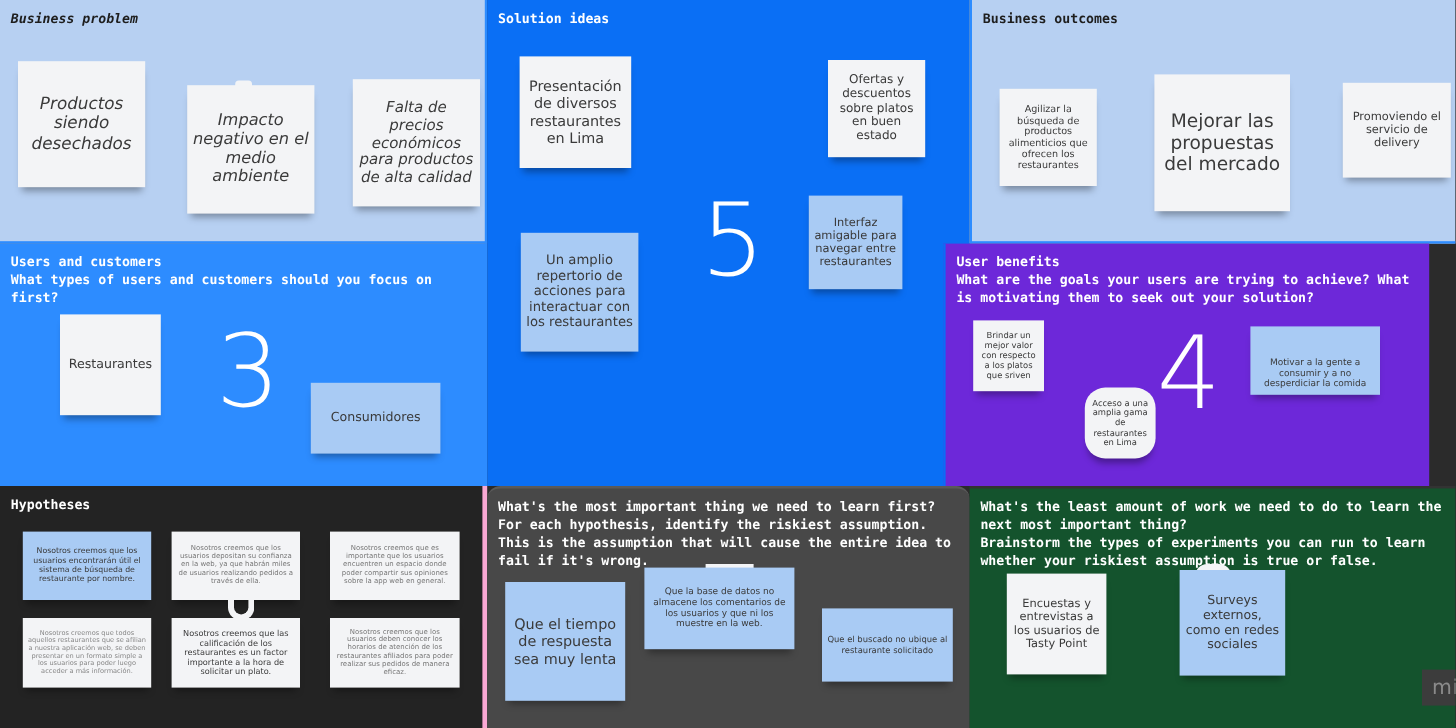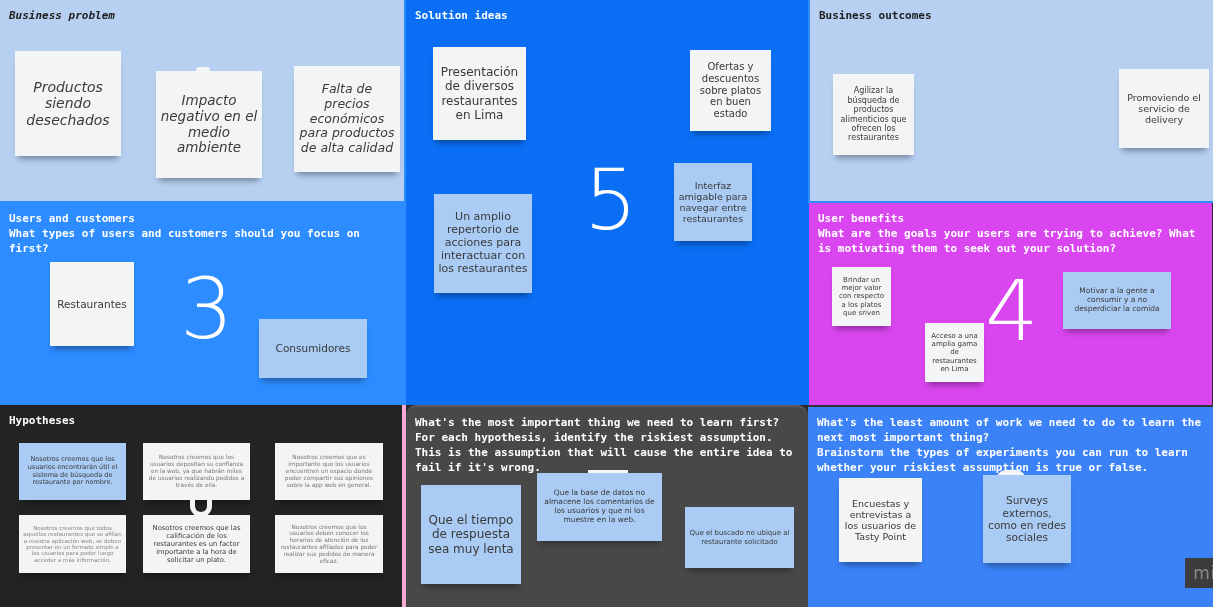--- a/index.html
+++ b/index.html
@@ -53,48 +53,51 @@
   <div class="sticky blue" style="left:28px;top:194px;width:98px;height:99px;font-size:11px;">
     <span>Un amplio repertorio de acciones para interactuar con los restaurantes</span>
     </div>
 </div>
 
 <div class="panel" style="left:808px;top:0;width:405px;height:203px;background:#b7d0f2;border-left:2px solid #2d8cff;border-bottom:2px solid #2d8cff;">
   <div class="ptitle" style="color:#1e1e1e;">Business outcomes</div>
   <div class="sticky white" style="left:23px;top:74px;width:81px;height:81px;font-size:8px;">
     <span>Agilizar la búsqueda de productos alimenticios que ofrecen los restaurantes</span>
     </div>
+  <div class="sticky white" style="left:152px;top:62px;width:113px;height:114px;font-size:15.5px;">
+    <span>Mejorar las propuestas del mercado</span>
+    </div>
   <div class="sticky white" style="left:309px;top:69px;width:90px;height:79px;font-size:9.5px;">
     <span>Promoviendo el servicio de delivery</span>
     </div>
 </div>
 
 <div class="panel" style="left:0;top:203px;width:406px;height:202px;background:#2d8cff;">
   <div class="ptitle" style="color:#ffffff;"><span>Users and customers</span>
 <span class="sub">What types of users and customers should you focus on first?</span></div>
   <div class="sticky white" style="left:50px;top:59px;width:84px;height:84px;font-size:10.5px;">
     <span>Restaurantes</span>
     </div>
   <div class="bignum" style="left:180px;top:64px;">3</div>
   <div class="sticky blue" style="left:259px;top:116px;width:108px;height:59px;font-size:10.5px;">
     <span>Consumidores</span>
     </div>
 </div>
 
-<div class="panel" style="left:807px;top:203px;width:405px;height:202px;background:#d946ef;border-left:2px solid #0a6ff5;">
+<div class="panel" style="left:786px;top:203px;width:405px;height:202px;background:#6d28d9;border-left:2px solid #0a6ff5;">
   <div class="ptitle" style="color:#ffffff;width:390px;"><span>User benefits</span>
 <span class="sub">What are the goals your users are trying to achieve? What is motivating them to seek out your solution?</span></div>
   <div class="sticky white" style="left:23px;top:64px;width:59px;height:59px;font-size:7px;">
     <span>Brindar un mejor valor con respecto a los platos que sriven</span>
     </div>
   <div class="bignum" style="left:176px;top:66px;">4</div>
-  <div class="sticky white" style="left:116px;top:120px;width:59px;height:59px;font-size:7px;">
+  <div class="sticky white" style="left:116px;top:120px;width:59px;height:59px;font-size:7px;border-radius:17px;">
     <span>Acceso a una amplia gama de restaurantes en Lima</span>
     </div>
-  <div class="sticky blue" style="left:254px;top:69px;width:108px;height:57px;font-size:7.5px;">
+  <div class="sticky blue" style="left:254px;top:69px;width:108px;height:57px;font-size:7.5px;align-items:flex-end;">
     <span>Motivar a la gente a consumir y a no desperdiciar la comida</span>
     </div>
 </div>
 
 <div class="panel" style="left:0;top:405px;width:406px;height:202px;background:#232323;border-right:4px solid #f9a8d4;">
   <div class="ptitle" style="color:#ffffff;">Hypotheses</div>
   <div class="sticky blue" style="left:19px;top:38px;width:107px;height:57px;font-size:6.5px;">
     <span>Nosotros creemos que los usuarios encontrarán útil el sistema de búsqueda de restaurante por nombre.</span>
     </div>
   <div class="sticky white" style="left:143px;top:38px;width:107px;height:57px;font-size:5.8px;color:#777;">
@@ -123,21 +126,21 @@
     <span>Que el tiempo de respuesta sea muy lenta</span>
     </div>
   <div class="sticky blue" style="left:131px;top:66px;width:125px;height:68px;font-size:7.5px;">
     <span>Que la base de datos no almacene los comentarios de los usuarios y que ni los muestre en la web.</span>
     </div>
   <div class="sticky blue" style="left:279px;top:100px;width:109px;height:61px;font-size:7px;">
     <span>Que el buscado no ubique al restaurante solicitado</span>
     </div>
 </div>
 
-<div class="panel" style="left:808px;top:405px;width:405px;height:202px;background:#3b82f6;border-top:2px solid #333;">
+<div class="panel" style="left:808px;top:405px;width:405px;height:202px;background:#14532d;border-top:2px solid #333;">
   <div class="ptitle" style="color:#ffffff;width:392px;"><span>What's the least amount of work we need to do to learn the next most important thing?</span>
 <span class="sub">Brainstorm the types of experiments you can run to learn whether your riskiest assumption is true or false.</span></div>
   <div class="connector" style="left:188px;top:63px;width:30px;height:10px;border-radius:15px 15px 0 0;"></div>
   <div class="sticky white" style="left:31px;top:71px;width:83px;height:84px;font-size:9.5px;">
     <span>Encuestas y entrevistas a los usuarios de Tasty Point</span>
     </div>
   <div class="sticky blue" style="left:175px;top:68px;width:88px;height:88px;font-size:10.5px;">
     <span>Surveys externos, como en redes sociales</span>
     </div>
 </div>

